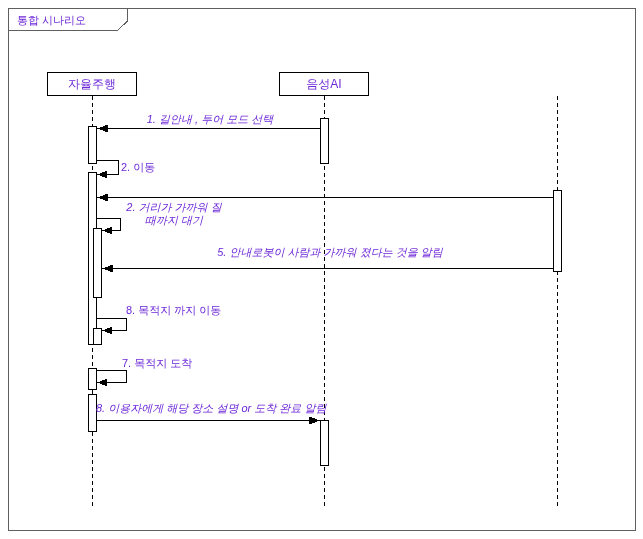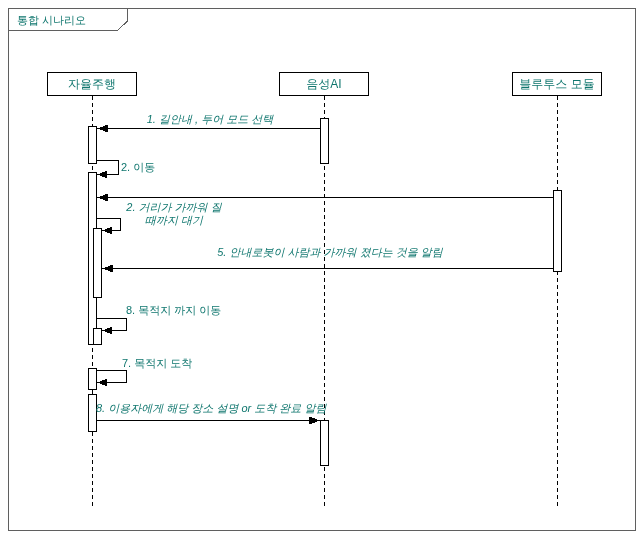--- a/index.html
+++ b/index.html
@@ -1,19 +1,19 @@
 <!DOCTYPE html>
 <html><head>
 <meta charset="utf-8">
 <style>
   * { box-sizing: border-box; }
   html, body { margin: 0; padding: 0; background: #ffffff; }
   .stage {
     position: relative; width: 643px; height: 539px;
-    background: #ffffff; color: #0f766e;
+    background: #ffffff; color: #6d28d9;
     font-family: "Liberation Sans", "DejaVu Sans", sans-serif;
     overflow: hidden;
   }
   .wires { position: absolute; left: 0; top: 0; }
   .frame { fill: none; stroke: #5f5f5f; stroke-width: 1; }
   .tab { fill: #ffffff; stroke: #5f5f5f; stroke-width: 1; }
   .lifeline { stroke: #000000; stroke-width: 1; stroke-dasharray: 4 3; }
   .msg { stroke: #000000; stroke-width: 1; fill: none; }
   .ah { fill: #000000; stroke: none; }
   .tab-label { position: absolute; left: 17px; top: 13px; font-size: 11px; }
@@ -68,23 +68,20 @@
   </svg>
 
   <div class="tab-label">통합 시나리오</div>
 
   <div class="lifehead" style="left:47px">
     <span>자율주행</span>
   </div>
   <div class="lifehead" style="left:279px">
     <span>음성AI</span>
   </div>
-  <div class="lifehead" style="left:512px">
-    <span>블루투스 모듈</span>
-  </div>
 
   <div class="act" style="left:320px; top:118px; height:46px"></div>
   <div class="act" style="left:88px;  top:126px; height:38px"></div>
   <div class="act" style="left:88px;  top:172px; height:173px"></div>
   <div class="act" style="left:553px; top:190px; height:82px"></div>
   <div class="act" style="left:93px;  top:228px; height:70px"></div>
   <div class="act" style="left:93px;  top:328px; height:17px"></div>
   <div class="act" style="left:88px;  top:368px; height:22px"></div>
   <div class="act" style="left:88px;  top:394px; height:38px"></div>
   <div class="act" style="left:320px; top:420px; height:46px"></div>

